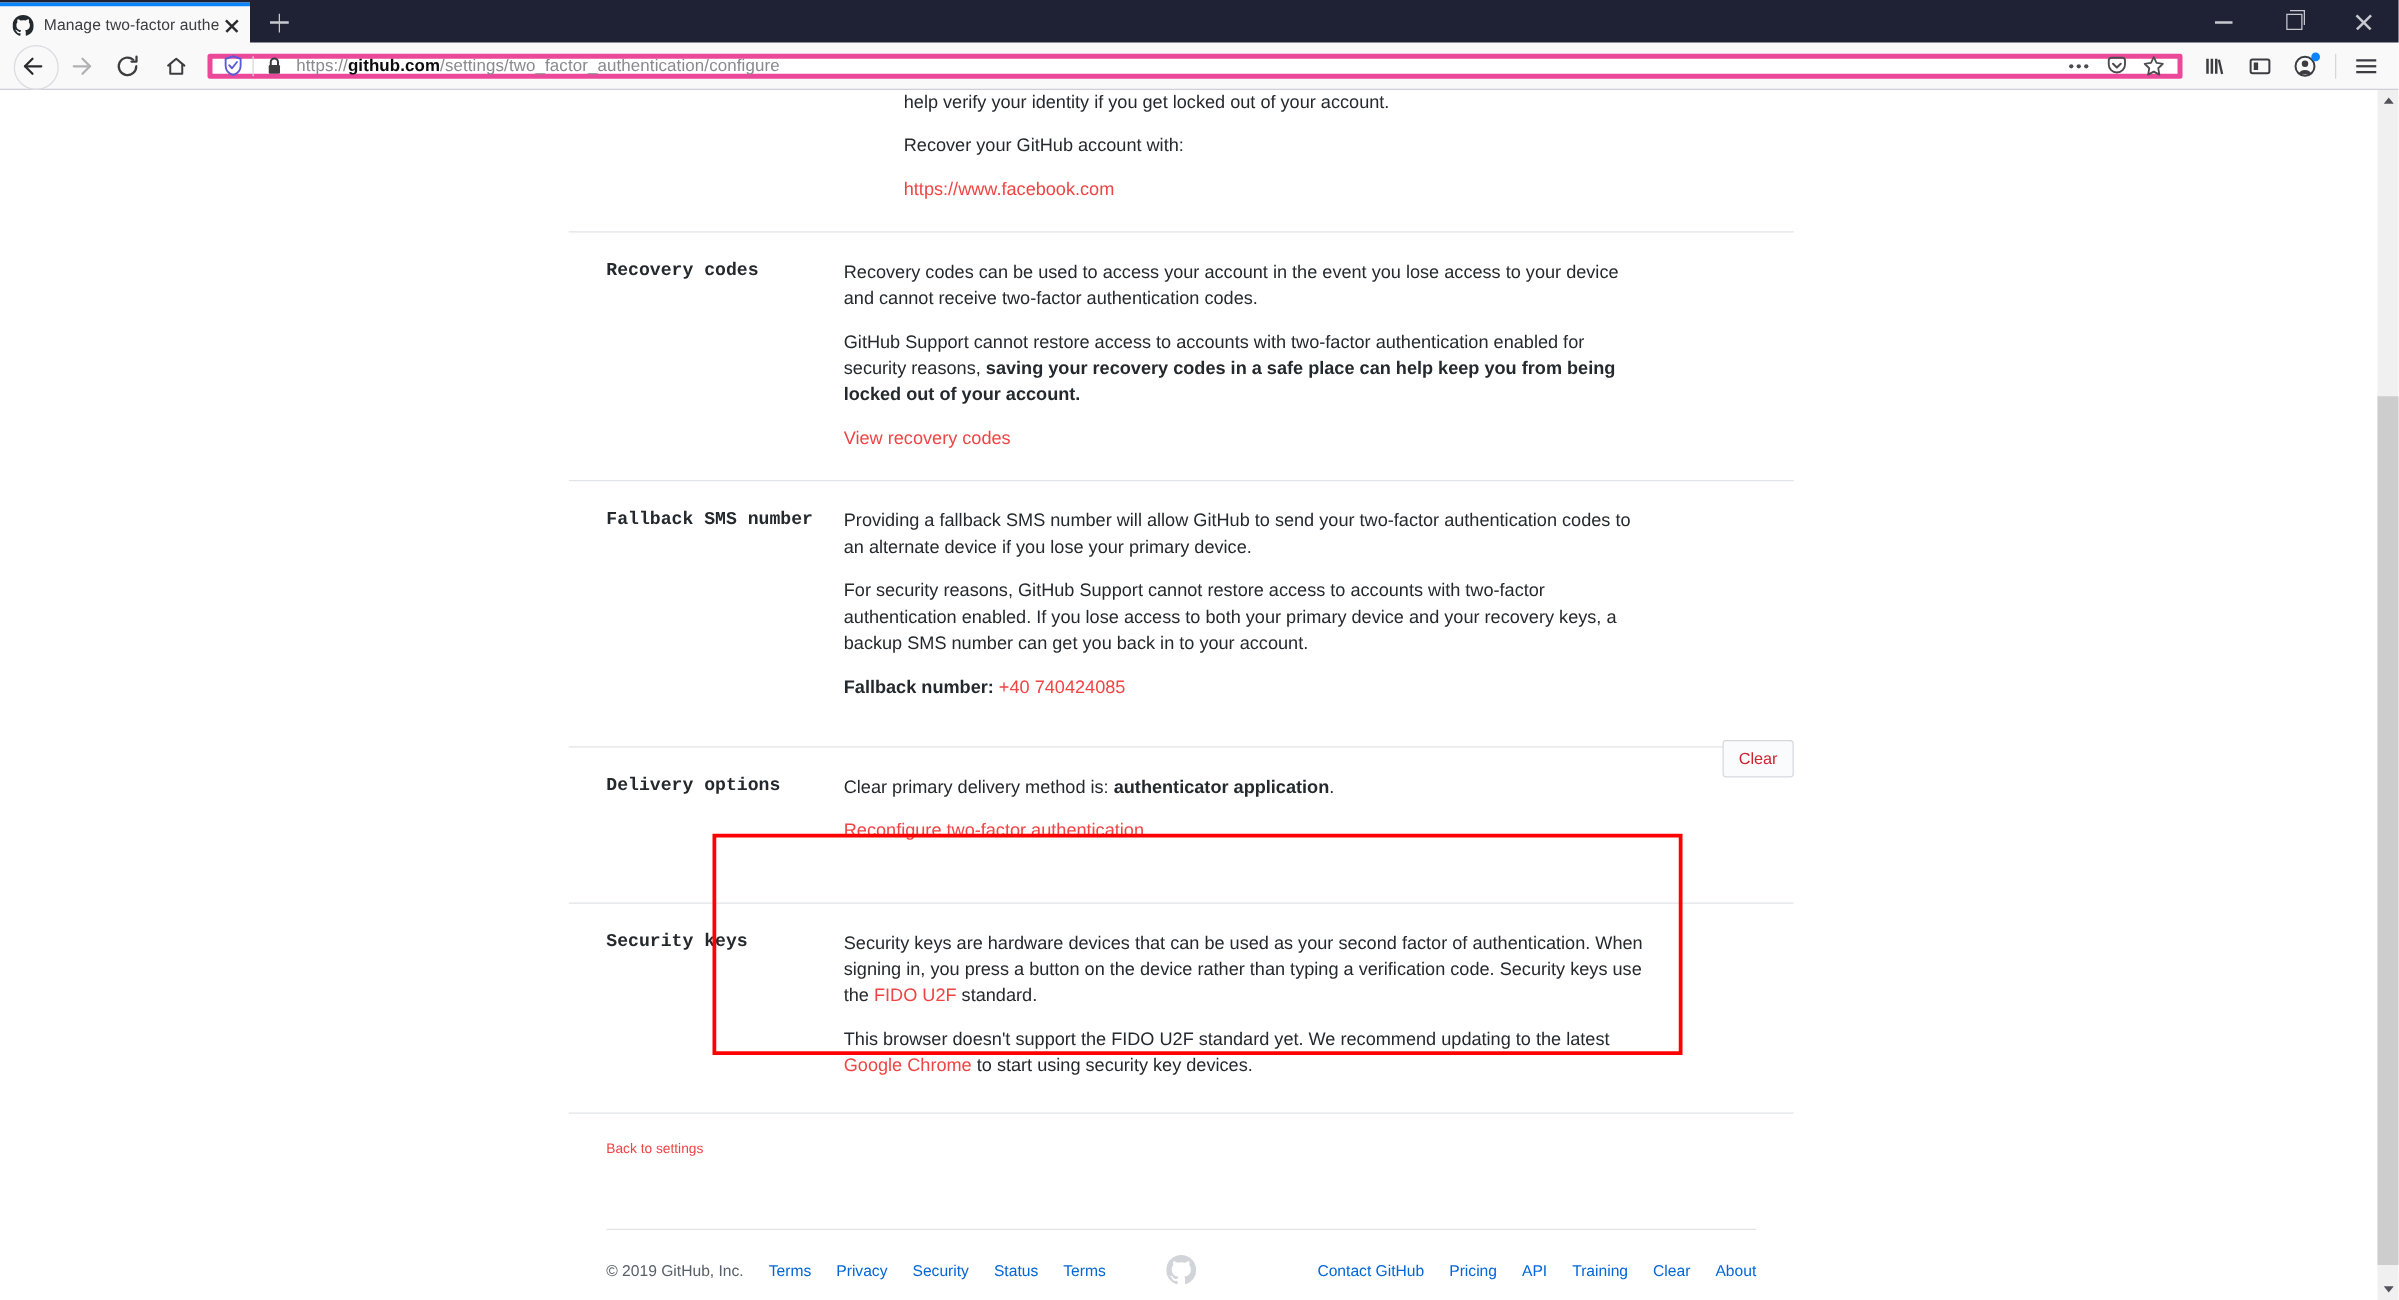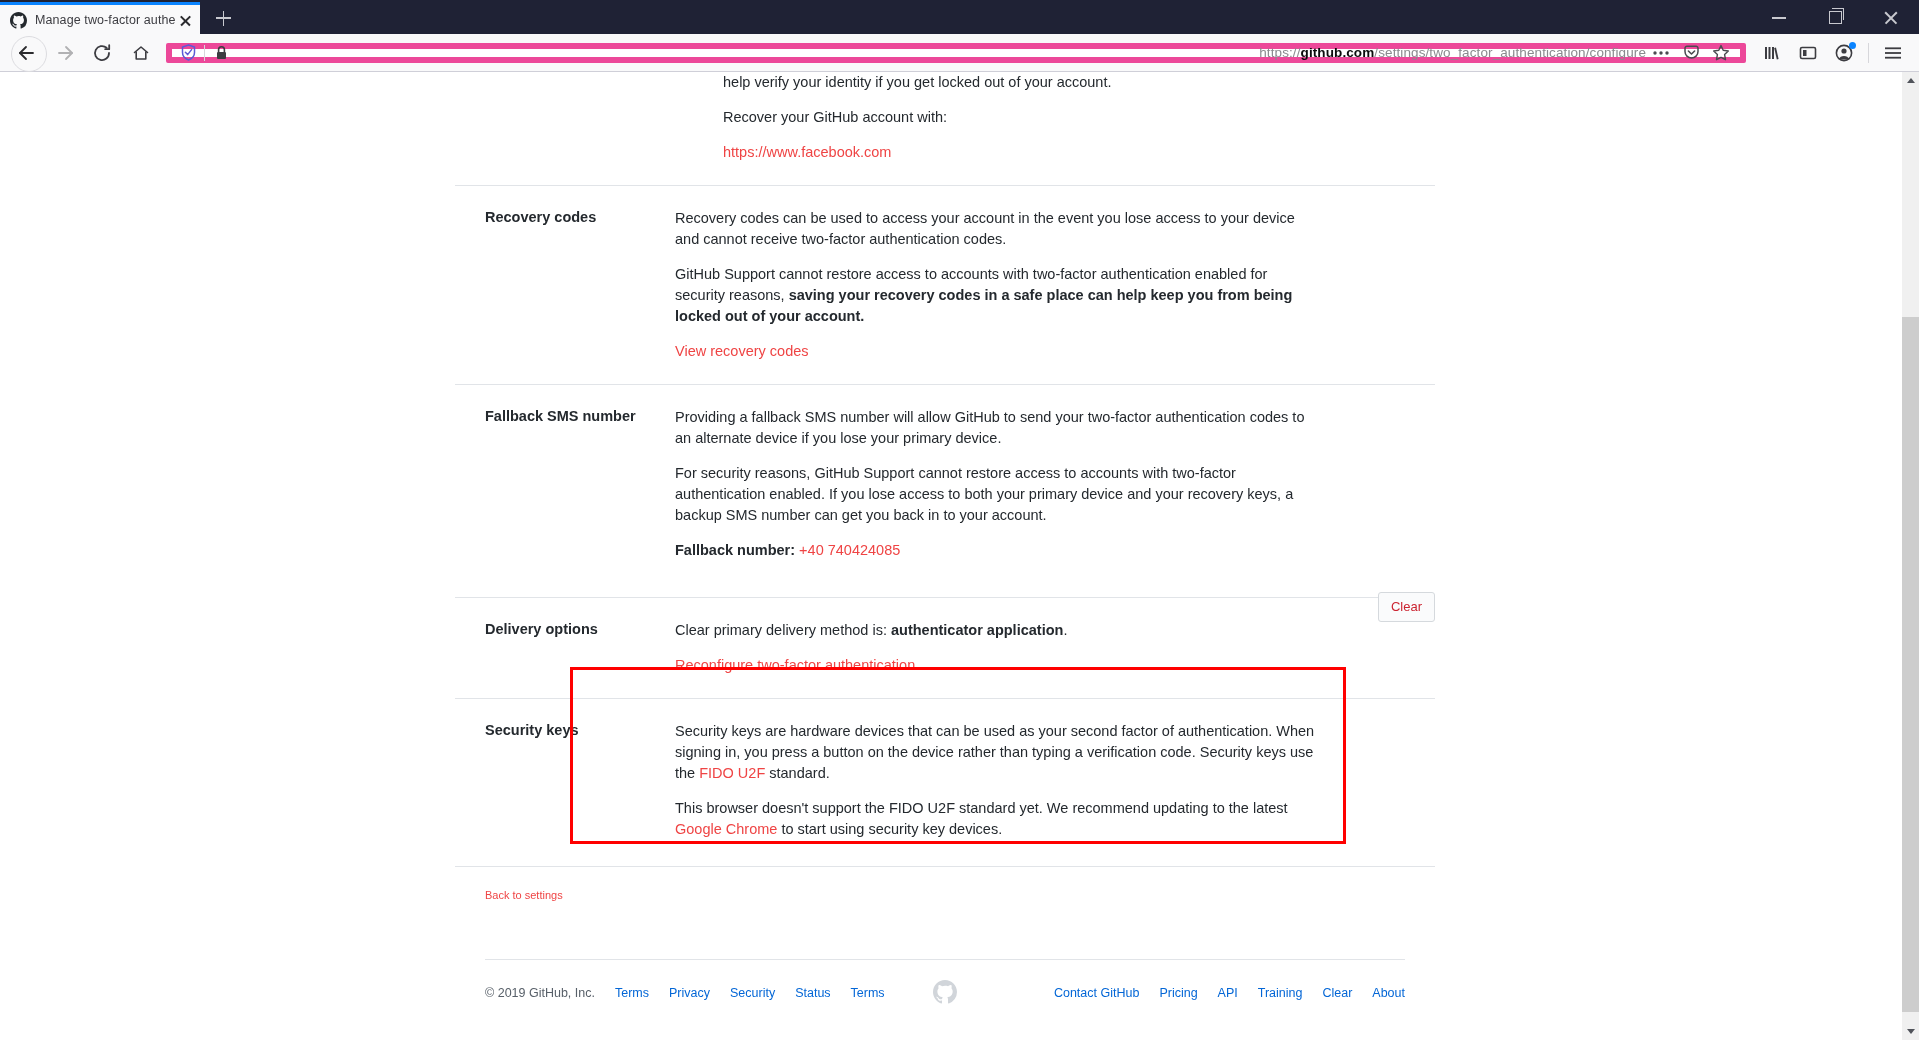--- a/index.html
+++ b/index.html
@@ -65,22 +65,22 @@
   }
   .navbtn { width: 38px; height:32px; position:relative; flex:0 0 38px; }
   .navbtn svg { position:absolute; left:9px; top:7px; }
   .navbtn.active::before {
     content:""; position:absolute; left:3px; top:-1px; width:34px; height:34px;
     border:1px solid #dcdce0; border-radius:50%;
   }
 
   .urlwrap {
     flex: 1 1 auto; height: 20px; margin: 0 8px 0 6px;
-    background: #ffffff; border: 6px solid #ec4899; border-radius: 2px;
-    display: flex; align-items: center; padding: 0 4px; text-align: right;
+    background: #ffffff; border: 4px solid #ec4899; border-radius: 2px;
+    display: flex; align-items: center; padding: 0 4px;
   }
   .shield-icon { width: 24px; flex:0 0 24px; display:flex; justify-content:center; }
   .url-sep { width:1px; height:16px; background:#d7d7db; margin:0 4px; }
   .lock-icon { width: 24px; flex:0 0 24px; display:flex; justify-content:center; }
   .url-text {
     flex:1 1 auto; font-size: 13.5px; color:#8a8a8e; white-space:nowrap;
     overflow:hidden; padding-left: 6px; letter-spacing:.1px;
   }
   .url-text b { color:#0c0c0d; font-weight:700; }
   .url-actions { display:flex; align-items:center; }
@@ -105,21 +105,21 @@
 
   
   .row {
     display:flex; padding: 22px 0 22px 0;
     border-top: 1px solid #e1e4e8;
   }
   .row.first { border-top: none; padding-top: 0; gap: 48px; }
   .row-label {
     width: 220px; flex: 0 0 220px;
     font-size: 14.5px; font-weight: 700; color:#24292e;
-    padding-top: 1px; padding-left: 30px;
+    padding-top: 1px; padding-left: 30px; font-family: Liberation Mono, monospace;
   }
   .row-body { flex: 1 1 auto; padding-right: 120px; position:relative; }
   .row-body p {
     font-size: 14.5px; line-height: 21px; color:#24292e; margin-bottom: 14px;
   }
   .row-body p:last-child { margin-bottom: 0; }
   .row-body a, .link { color:#ef4444; text-decoration:none; }
   .row-body b { font-weight:700; }
 
   .divider-top { border-top:1px solid #e1e4e8; }
@@ -330,21 +330,21 @@
         </div>
 
         <div class="row">
           <div class="row-label">Delivery options</div>
           <div class="row-body">
             <p><span>Clear primary delivery method is: </span><b>authenticator application</b><span>.</span></p>
             <p><a class="link">Reconfigure two-factor authentication</a></p>
           </div>
         </div>
 
-        <div class="row" style="padding-bottom:26px;">
+        <div class="row" style="padding-bottom:26px;margin-top:24px;">
           <div class="row-label">Security keys</div>
           <div class="row-body">
             <p><span>Security keys are hardware devices that can be used as your second factor of authentication. When signing in, you press a button on the device rather than typing a verification code. Security keys use the </span><a class="link">FIDO U2F</a><span> standard.</span></p>
             <p><span>This browser doesn't support the FIDO U2F standard yet. We recommend updating to the latest </span><a class="link">Google Chrome</a><span> to start using security key devices.</span></p>
           </div>
         </div>
 
         <div class="divider-top"></div>
 
         <div class="back-settings">

